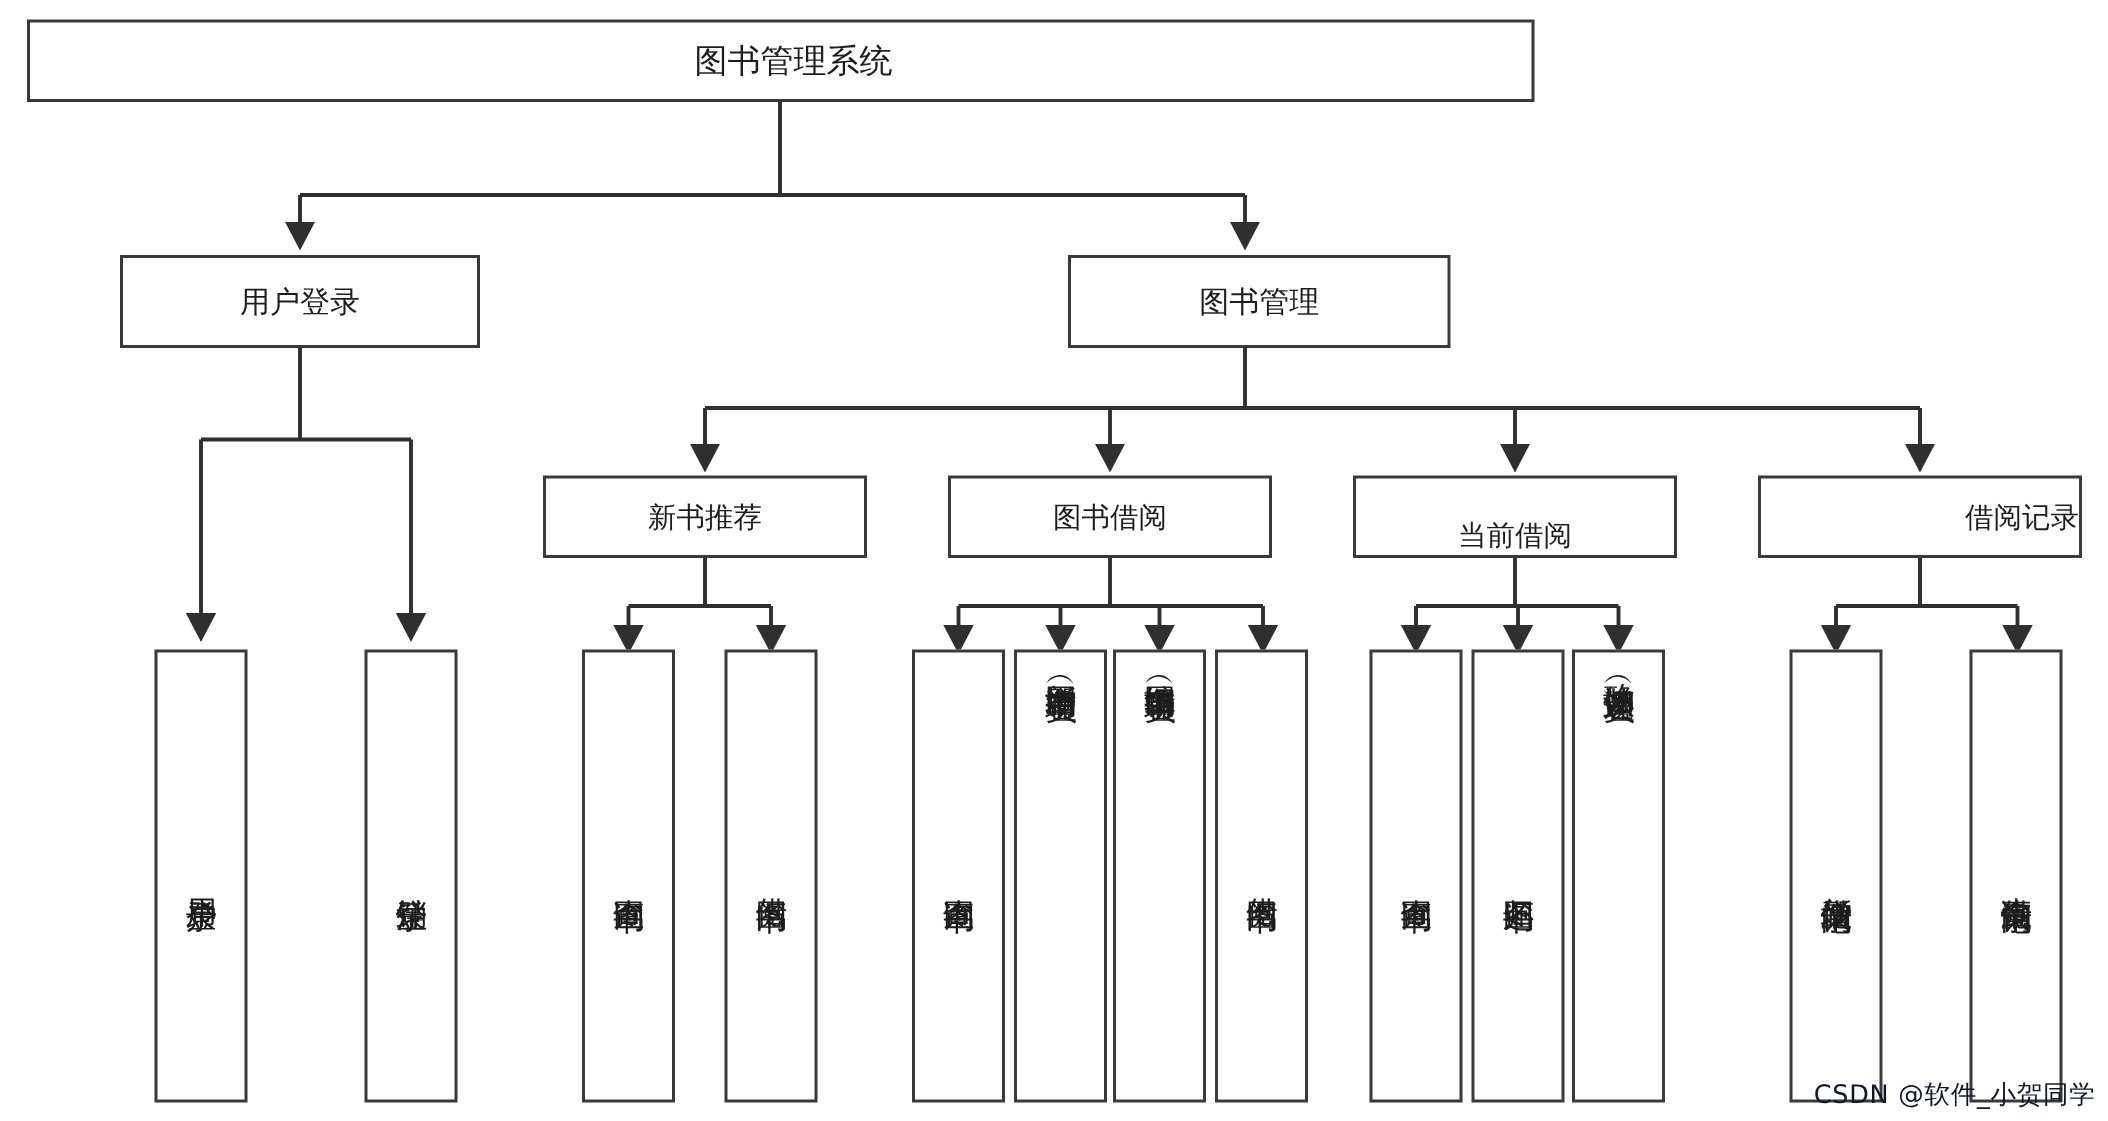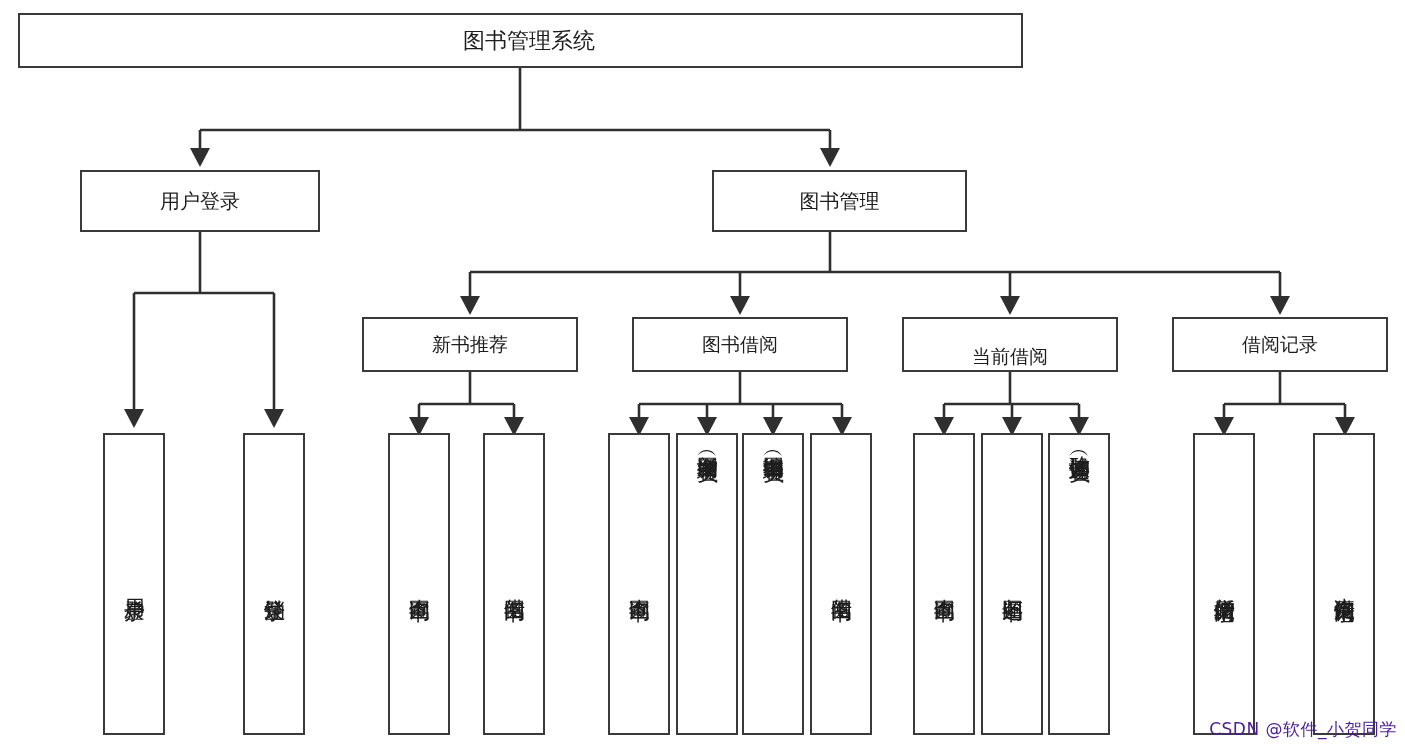--- a/index.html
+++ b/index.html
@@ -19,21 +19,21 @@
         border:2.5px solid #3a3a3a;display:flex;justify-content:center;
         color:#1d1d1d;overflow:hidden;}
   .leaf .vtext{writing-mode:vertical-rl;text-orientation:upright;
         font-size:21px;line-height:1.18;letter-spacing:1px;
         white-space:nowrap;}
   .leaf.mid{align-items:center;}
   .leaf.top{align-items:flex-start;}
   .leaf.top .vtext{padding-top:4px;}
 
   #watermark{position:absolute;right:8px;bottom:6px;font-size:17px;
-        color:#4c1d95;white-space:nowrap;letter-spacing:.5px;}
+        color:#0f172a;white-space:nowrap;letter-spacing:.5px;}
 </style>
 </head>
 <body>
 
 <div id="canvas">
 
   <svg id="edges" viewBox="0 0 1405 747" xmlns="http://www.w3.org/2000/svg">
     <defs>
       <marker id="arrow" markerWidth="9" markerHeight="9" refX="3.2" refY="4.5" orient="auto" markerUnits="strokeWidth">
         <path d="M0,0.6 L7.4,4.5 L0,8.4 z" fill="#2f2f2f"></path>
@@ -96,21 +96,21 @@
 
   <div class="node lvl2" style="left:362px;top:317px;width:216px;height:55px;">
     <span>新书推荐</span>
   </div>
   <div class="node lvl2" style="left:632px;top:317px;width:216px;height:55px;">
     <span>图书借阅</span>
   </div>
   <div class="node lvl2" style="left:902px;top:317px;width:216px;height:55px;align-items:flex-end;">
     <span>当前借阅</span>
   </div>
-  <div class="node lvl2" style="left:1172px;top:317px;width:216px;height:55px;">
+  <div class="node lvl2" style="left:1172px;top:317px;width:216px;height:55px;justify-content:flex-end;">
     <span>借阅记录</span>
   </div>
 
   <div class="leaf mid" style="left:103px;top:433px;width:62px;height:302px;">
     <span class="vtext">用户登录</span>
   </div>
   <div class="leaf mid" style="left:243px;top:433px;width:62px;height:302px;">
     <span class="vtext">注销登录</span>
   </div>
 

